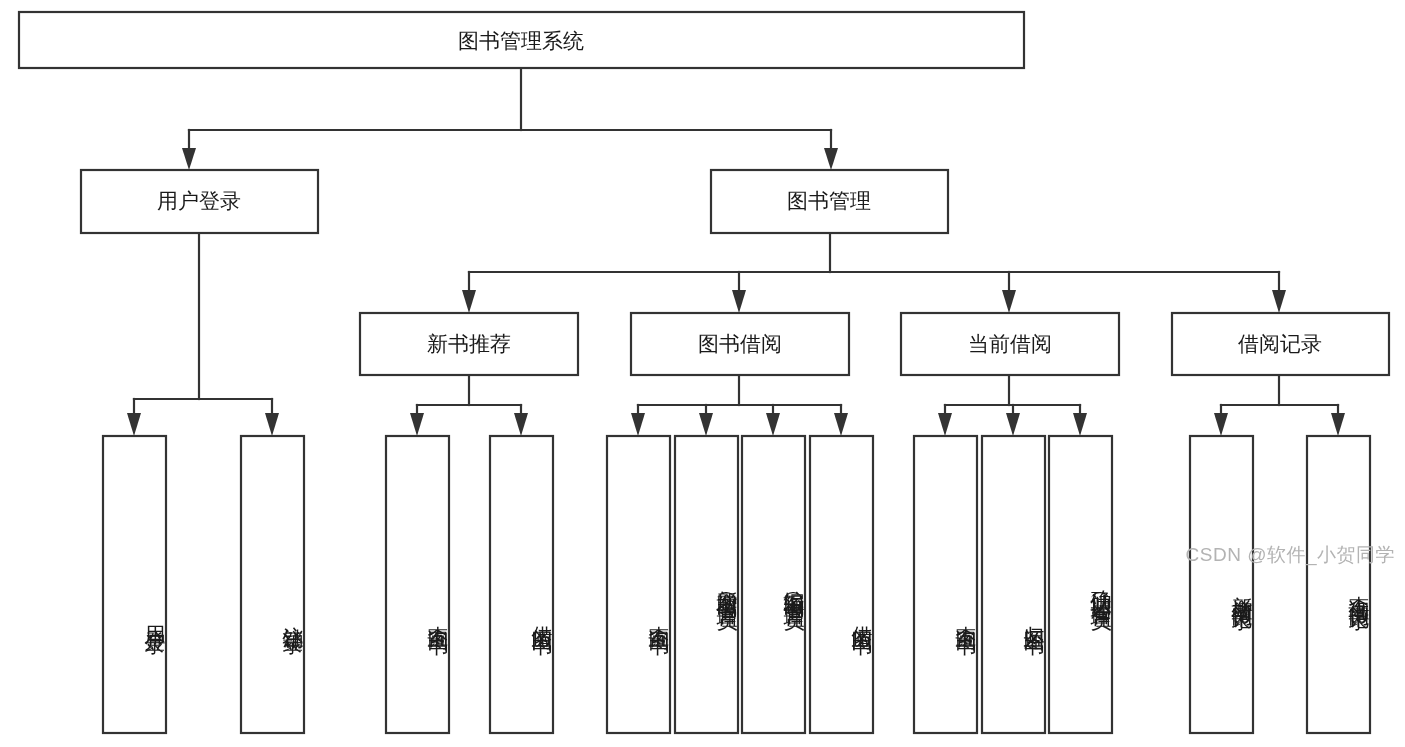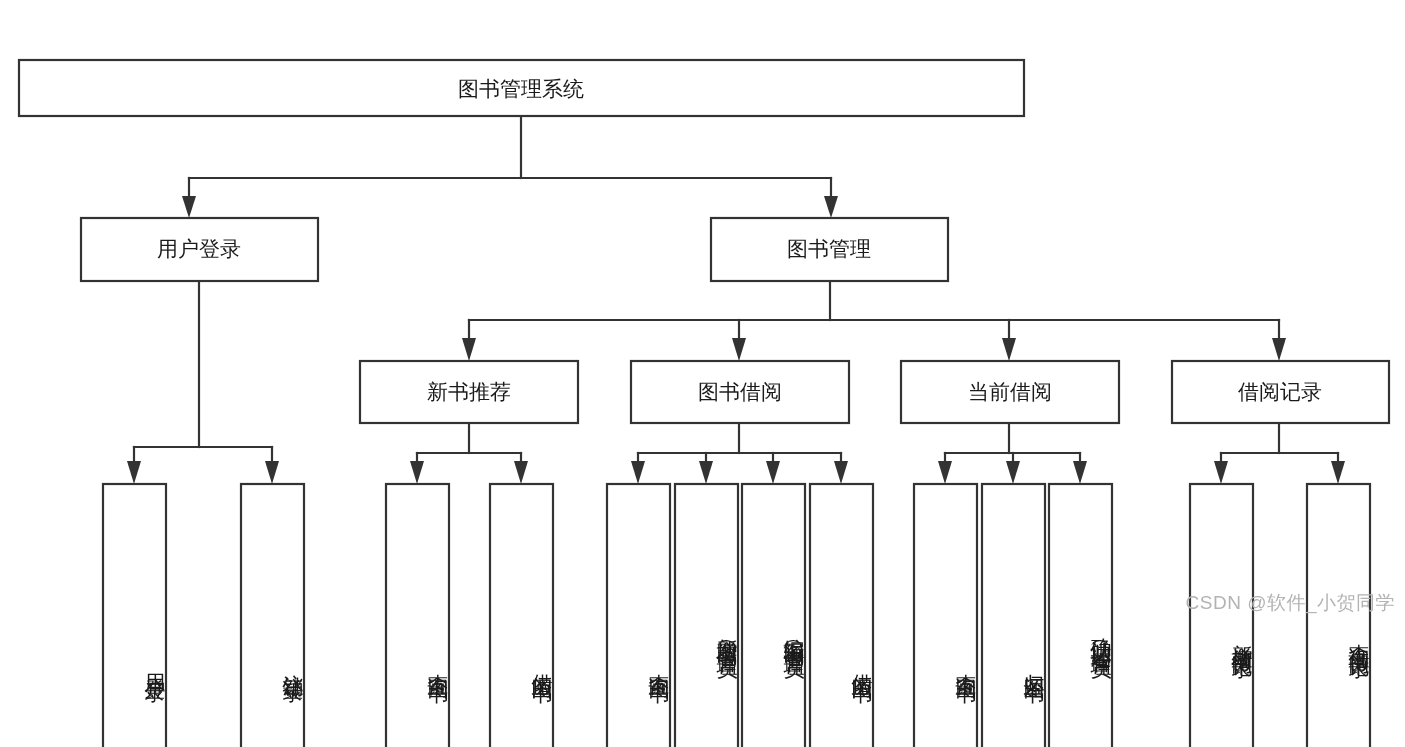--- a/index.html
+++ b/index.html
@@ -12,21 +12,20 @@
     width: 1405px;
     height: 747px;
     font-family: "Liberation Sans", "DejaVu Sans", sans-serif;
     overflow: hidden;
   }
   #diagram-root {
     position: relative;
     width: 1405px;
     height: 576px;
     background: #ffffff;
-    margin-top: 48px;
   }
   svg.flowchart {
     position: absolute;
     top: 0;
     left: 0;
     width: 1405px;
     height: 747px;
     display: block;
   }
   .node-box {

